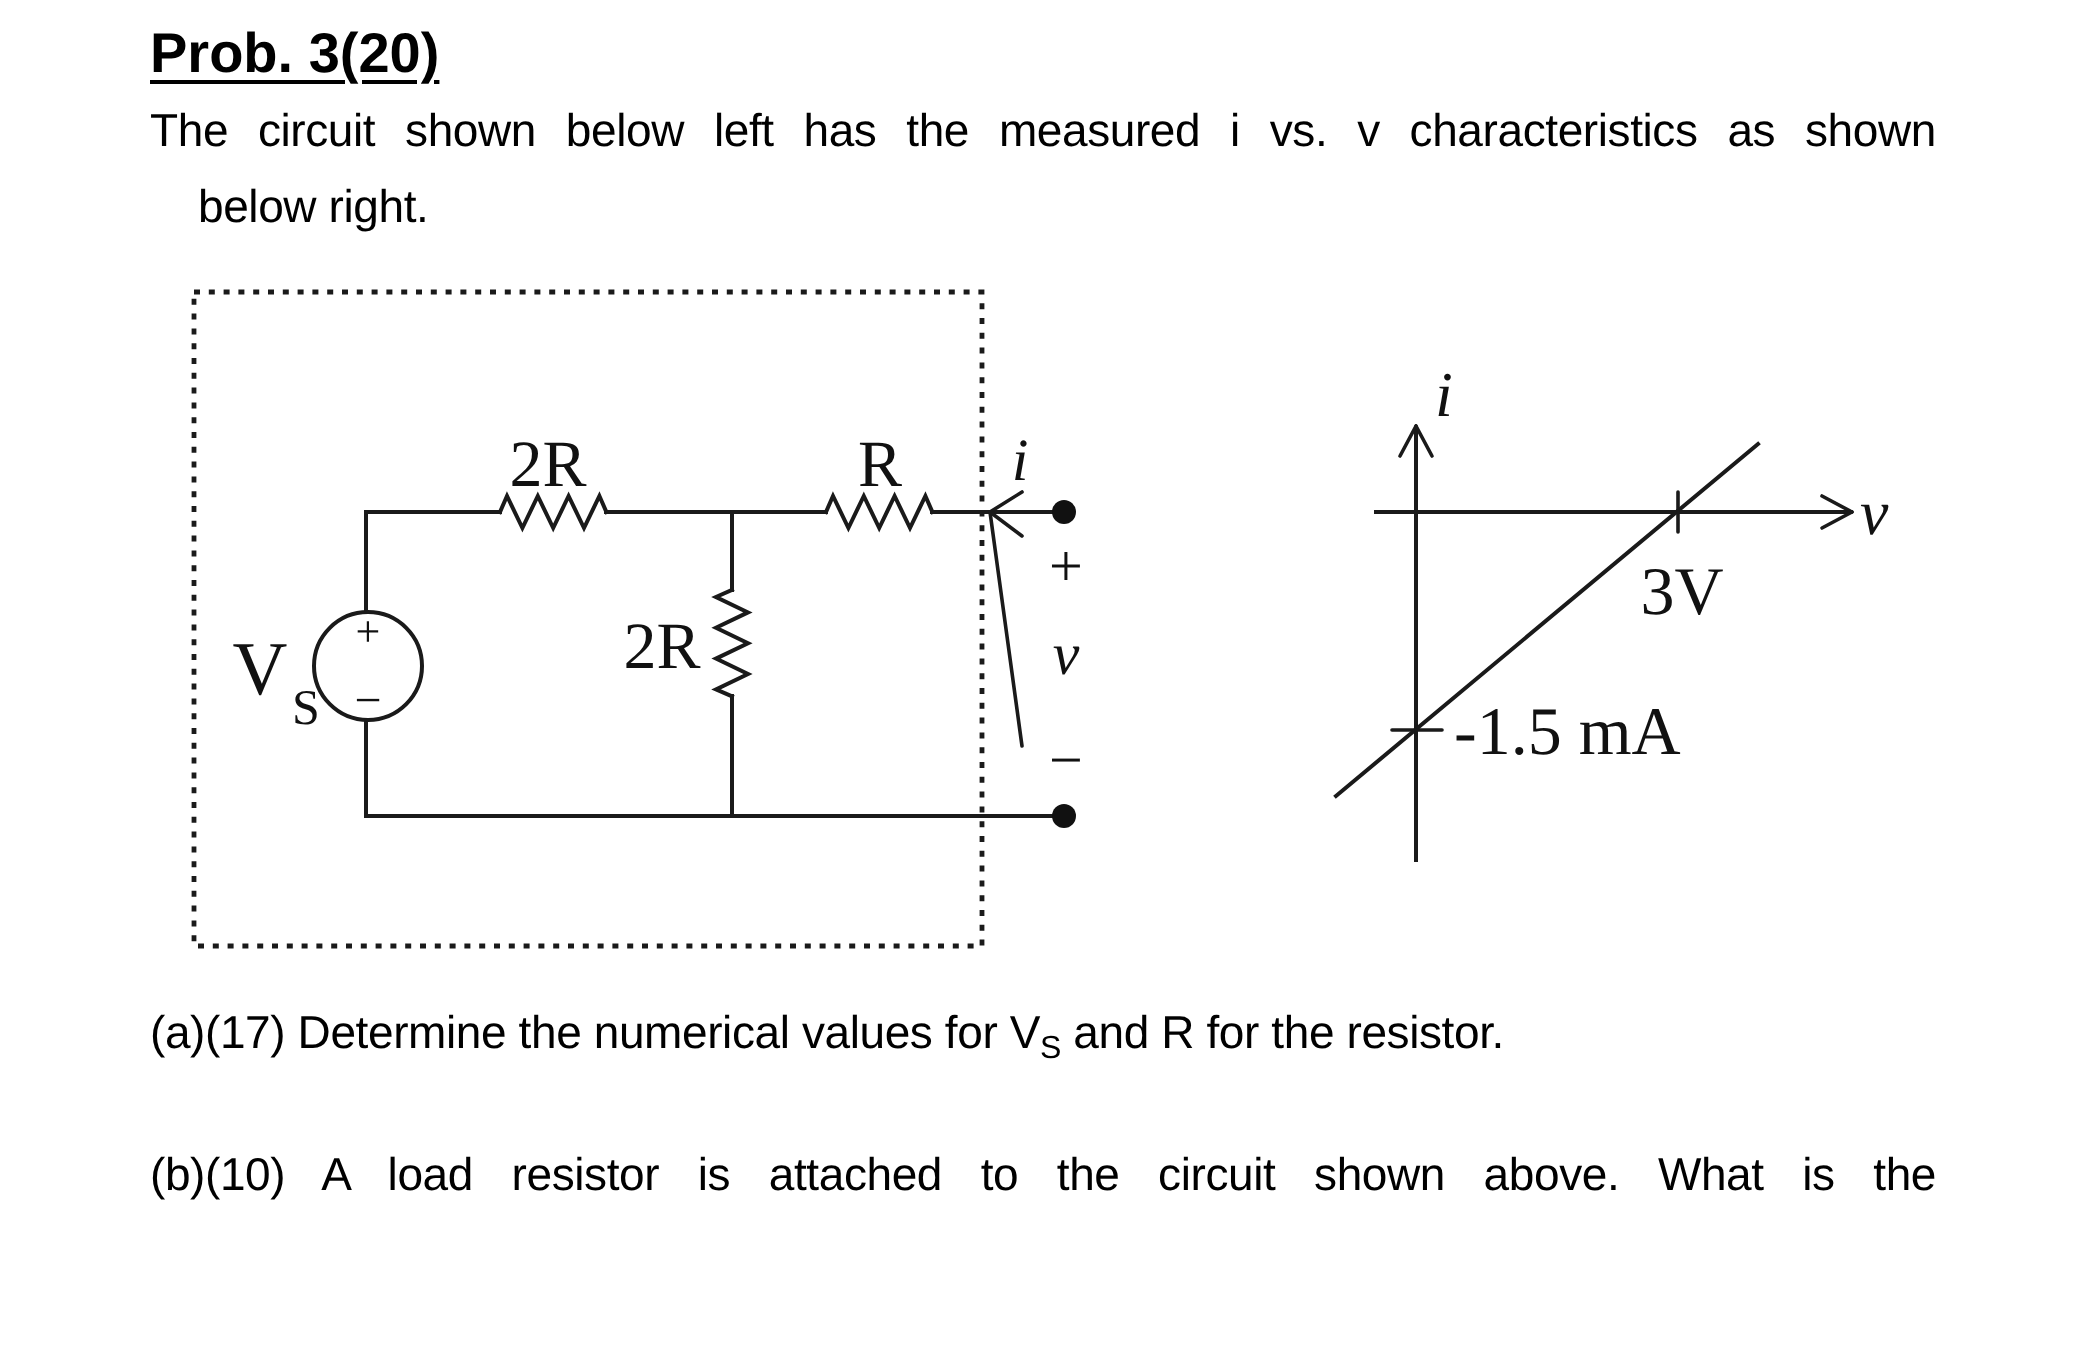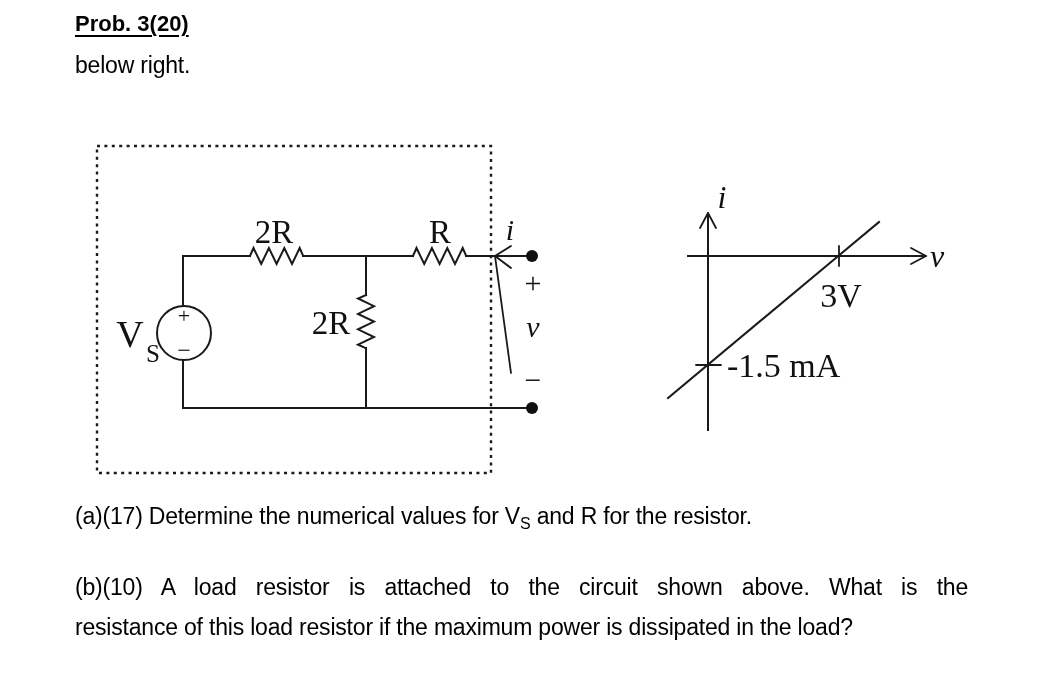--- a/index.html
+++ b/index.html
@@ -8,33 +8,33 @@
     background: #ffffff;
     position: relative;
     overflow: hidden;
     color: #000;
     font-family: "Liberation Sans", sans-serif;
   }
   .abs { position: absolute; }
 
   #title {
     left: 75px; top: 11px;
-    font-size: 22px; font-weight: bold;
+    font-size: 28px; font-weight: bold;
     text-decoration: underline;
     text-decoration-thickness: 2px;
     text-underline-offset: 4px;
     letter-spacing: 0px;
   }
   .bodytext {
     font-size: 23px;
     letter-spacing: -0.2px;
   }
   #intro { left: 75px; top: 52px; width: 893px; }
   #intro .jline { text-align: justify; text-align-last: justify; height: 38px; }
-  #intro .nline { text-align: left; height: 38px; }
+  #intro .nline { text-align: left; height: 38px; margin-left: 24px; }
 
   #figure-area { left: 0; top: 130px; width: 1045px; height: 365px; }
 
   #question-a { left: 75px; top: 503px; width: 893px; }
   sub.vsub { font-size: 16px; vertical-align: -5px; line-height: 0; }
 
   #question-b { left: 75px; top: 574px; width: 893px; }
   #question-b .jline { text-align: justify; text-align-last: justify; height: 40px; }
   #question-b .nline { text-align: left; height: 40px; }
 
@@ -45,20 +45,21 @@
   .stroke { stroke: #1a1a1a; stroke-width: 2; fill: none; stroke-linecap: square; }
   .thin   { stroke: #1a1a1a; stroke-width: 1.8; fill: none; stroke-linecap: round; }
   .dot    { fill: #111111; stroke: none; }
 </style>
 </head>
 <body>
 
 <div id="title" class="abs">Prob. 3(20)</div>
 
 <div id="intro" class="abs bodytext">
+  <div class="jline">The circuit shown below left has the measured i vs. v characteristics as shown</div>
   <div class="nline">below right.</div>
 </div>
 
 <div id="figure-area" class="abs">
 <svg width="1045" height="365" viewBox="0 0 1045 365">
 
   <g>
 
     <rect x="97" y="16" width="394" height="327" fill="none" stroke="#1a1a1a" stroke-width="2.4" stroke-dasharray="3 4.4"></rect>
 
@@ -136,14 +137,13 @@
   </g>
 </svg>
 </div>
 
 <div id="question-a" class="abs bodytext">
   <span>(a)(17) Determine the numerical values for V</span><sub class="vsub">S</sub><span> and R for the resistor.</span>
 </div>
 
 <div id="question-b" class="abs bodytext">
   <div class="jline">(b)(10) A load resistor is attached to the circuit shown above. What is the</div>
-  <div class="nline">resistance of this load resistor if the maximum power is dissipated in the load?</div>
 </div>
 
 </body></html>

